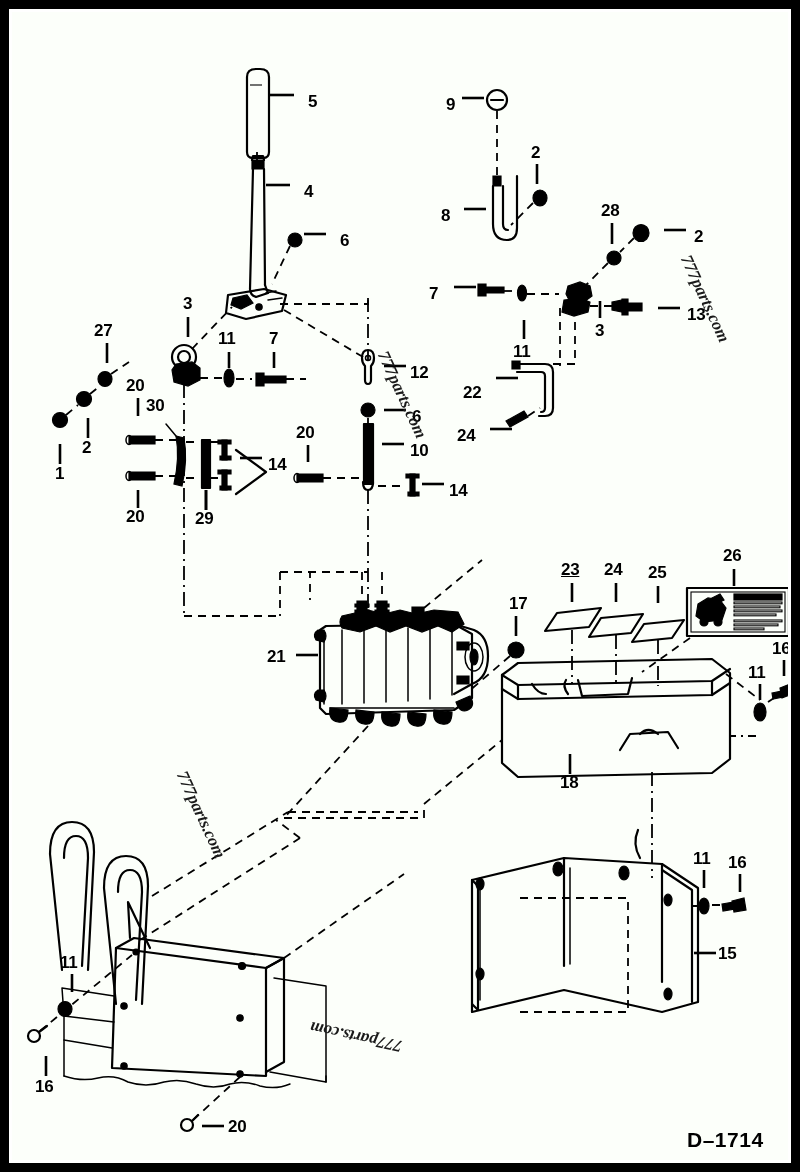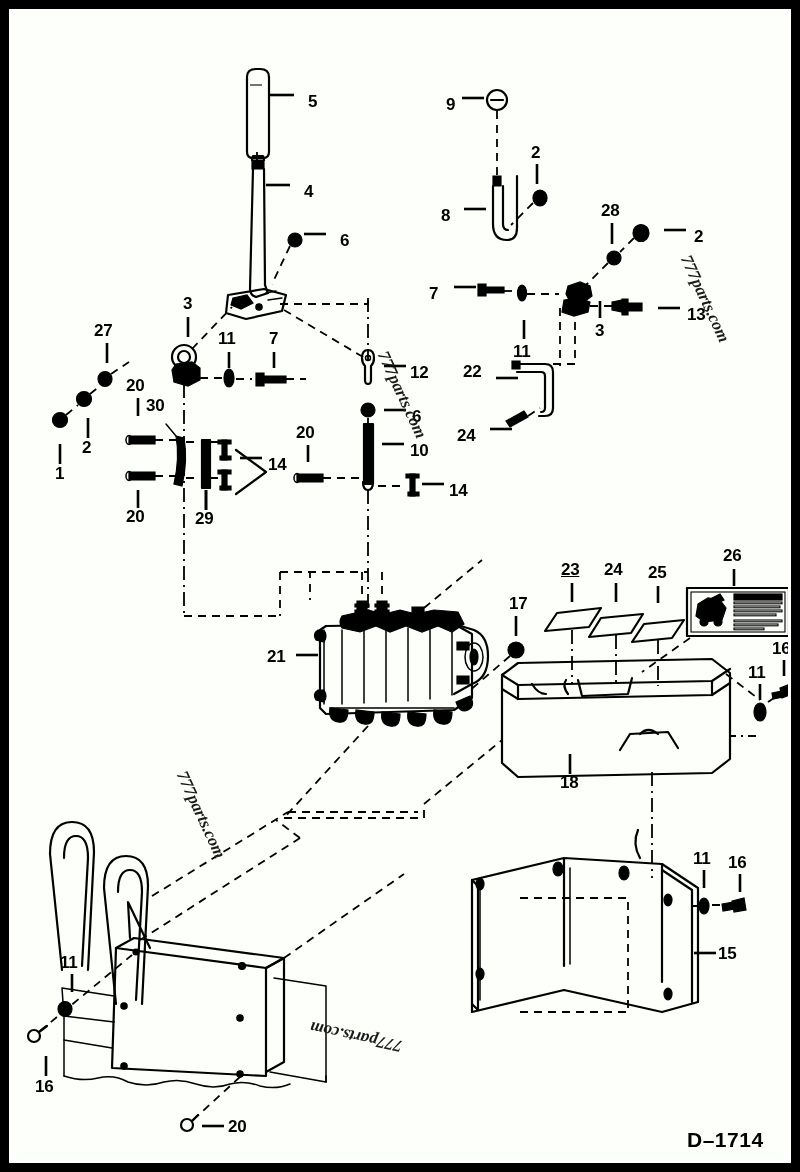--- a/index.html
+++ b/index.html
@@ -578,21 +578,21 @@
     <div class="lbl" style="left:682px; top:216px;">2</div>
     <div class="lbl" style="left:675px; top:294px;">13</div>
     <div class="lbl" style="left:417px; top:273px;">7</div>
     <div class="lbl" style="left:583px; top:310px;">3</div>
     <div class="lbl" style="left:501px; top:331px;">11</div>
     <div class="lbl" style="left:171px; top:283px;">3</div>
     <div class="lbl" style="left:82px;  top:310px;">27</div>
     <div class="lbl" style="left:206px; top:318px;">11</div>
     <div class="lbl" style="left:257px; top:318px;">7</div>
     <div class="lbl" style="left:398px; top:352px;">12</div>
-    <div class="lbl" style="left:451px; top:351px;">22</div>
+    <div class="lbl" style="left:451px; top:372px;">22</div>
     <div class="lbl" style="left:114px; top:365px;">20</div>
     <div class="lbl" style="left:70px;  top:427px;">2</div>
     <div class="lbl" style="left:43px;  top:453px;">1</div>
     <div class="lbl" style="left:134px; top:385px;">30</div>
     <div class="lbl" style="left:400px; top:396px;">6</div>
     <div class="lbl" style="left:445px; top:415px;">24</div>
     <div class="lbl" style="left:284px; top:412px;">20</div>
     <div class="lbl" style="left:398px; top:430px;">10</div>
     <div class="lbl" style="left:256px; top:444px;">14</div>
     <div class="lbl" style="left:437px; top:470px;">14</div>

